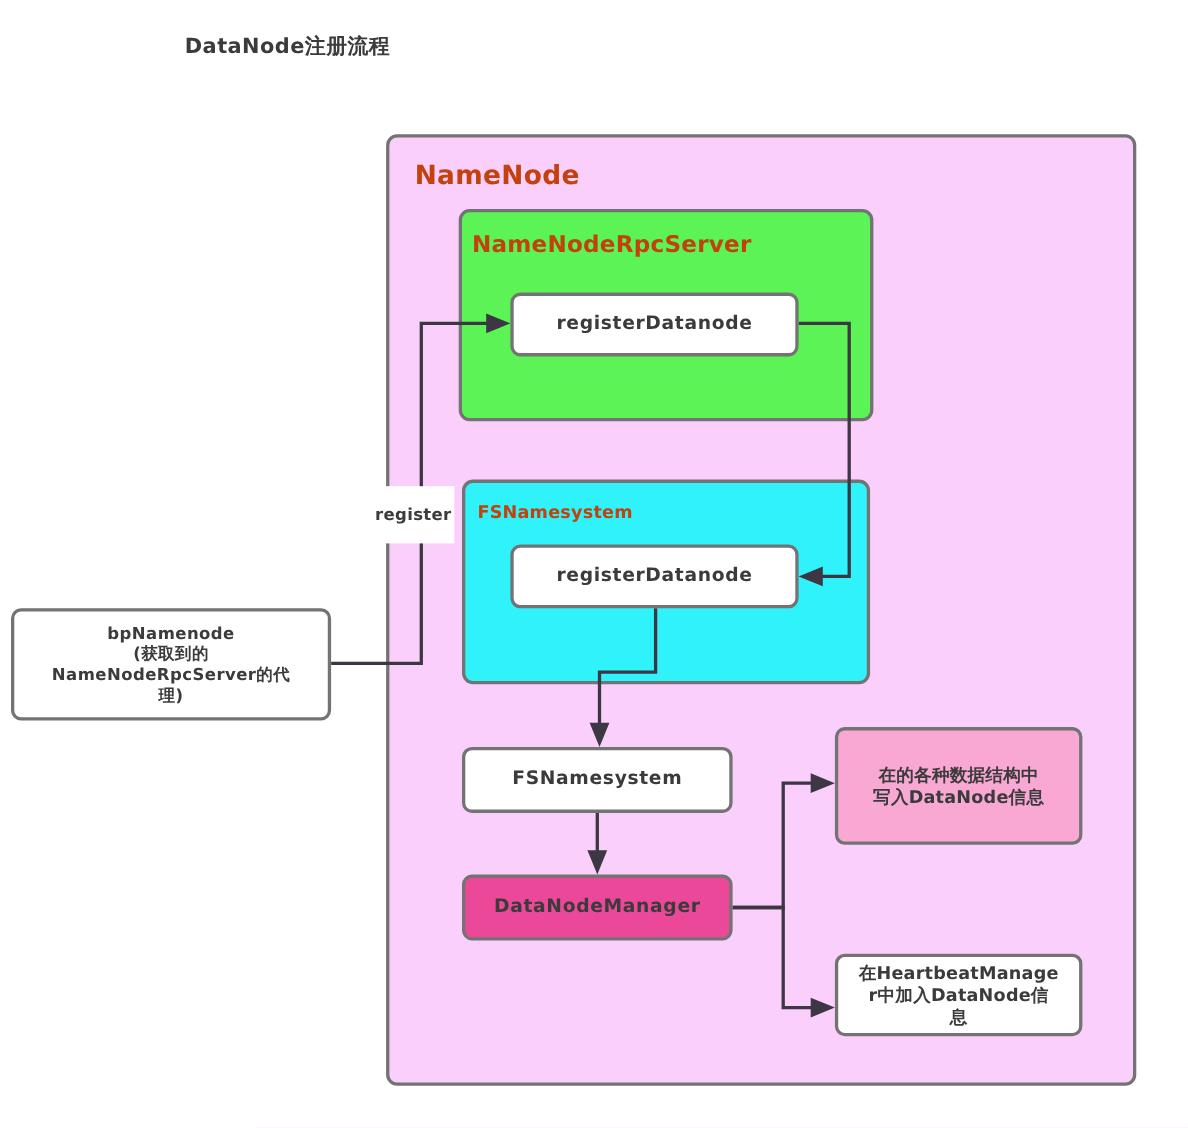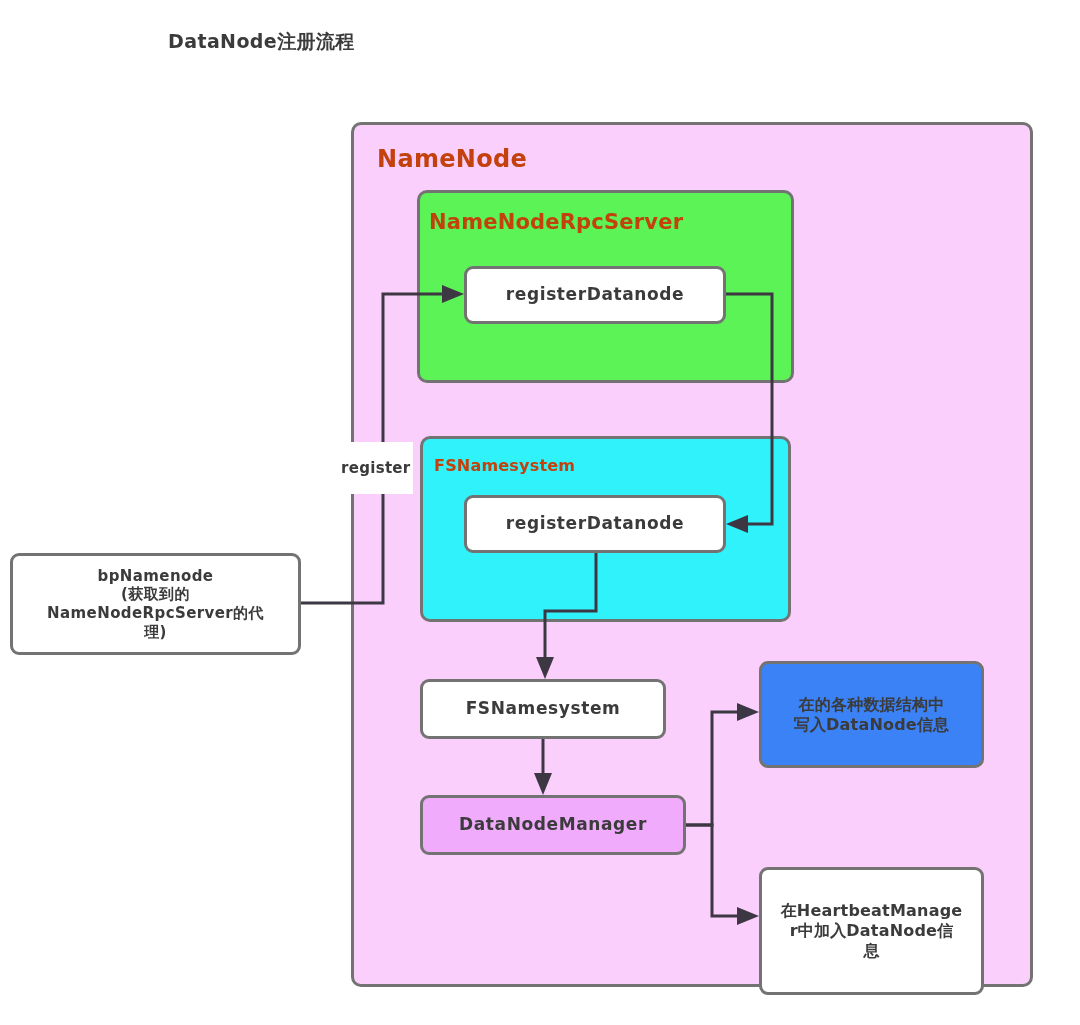--- a/index.html
+++ b/index.html
@@ -122,41 +122,41 @@
     top: 679px;
     width: 246px;
     height: 60px;
     background: #ffffff;
     font-size: 17px;
     letter-spacing: 0.6px;
   }
   #datanodemanager-box {
     left: 420px;
     top: 795px;
-    width: 266px;
+    width: 246px;
     height: 60px;
-    background: #f0abfc;
+    background: #ec4899;
     font-size: 17px;
     letter-spacing: 0.6px;
   }
   #write-struct-box {
     left: 759px;
     top: 661px;
     width: 225px;
     height: 107px;
-    background: #3b82f6;
+    background: #f9a8d4;
     font-size: 16px;
     letter-spacing: 0.2px;
     padding: 0 6px;
   }
   #heartbeat-box {
     left: 759px;
     top: 867px;
     width: 225px;
-    height: 128px;
+    height: 75px;
     background: #ffffff;
     font-size: 16px;
     letter-spacing: 0.2px;
     padding: 0 6px;
   }
   #bpnamenode-box {
     left: 10px;
     top: 553px;
     width: 291px;
     height: 102px;

